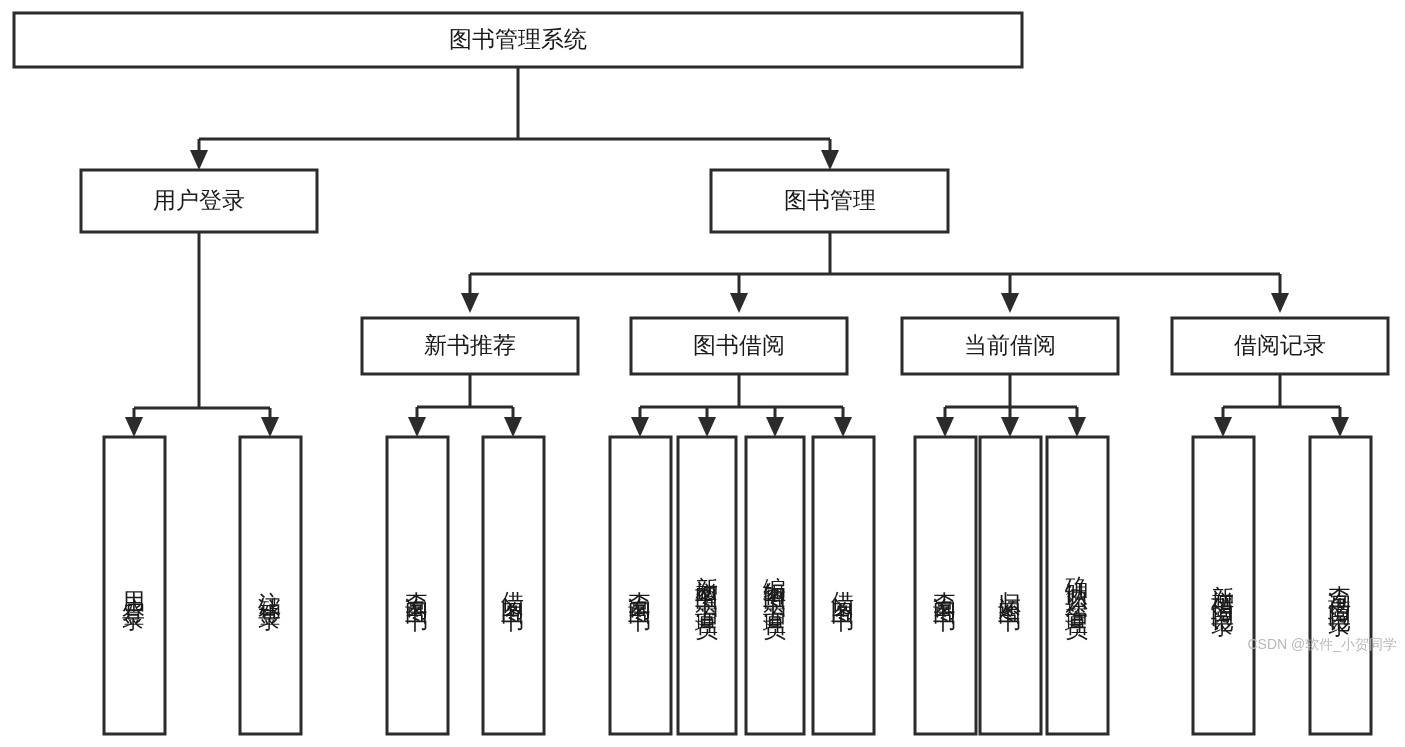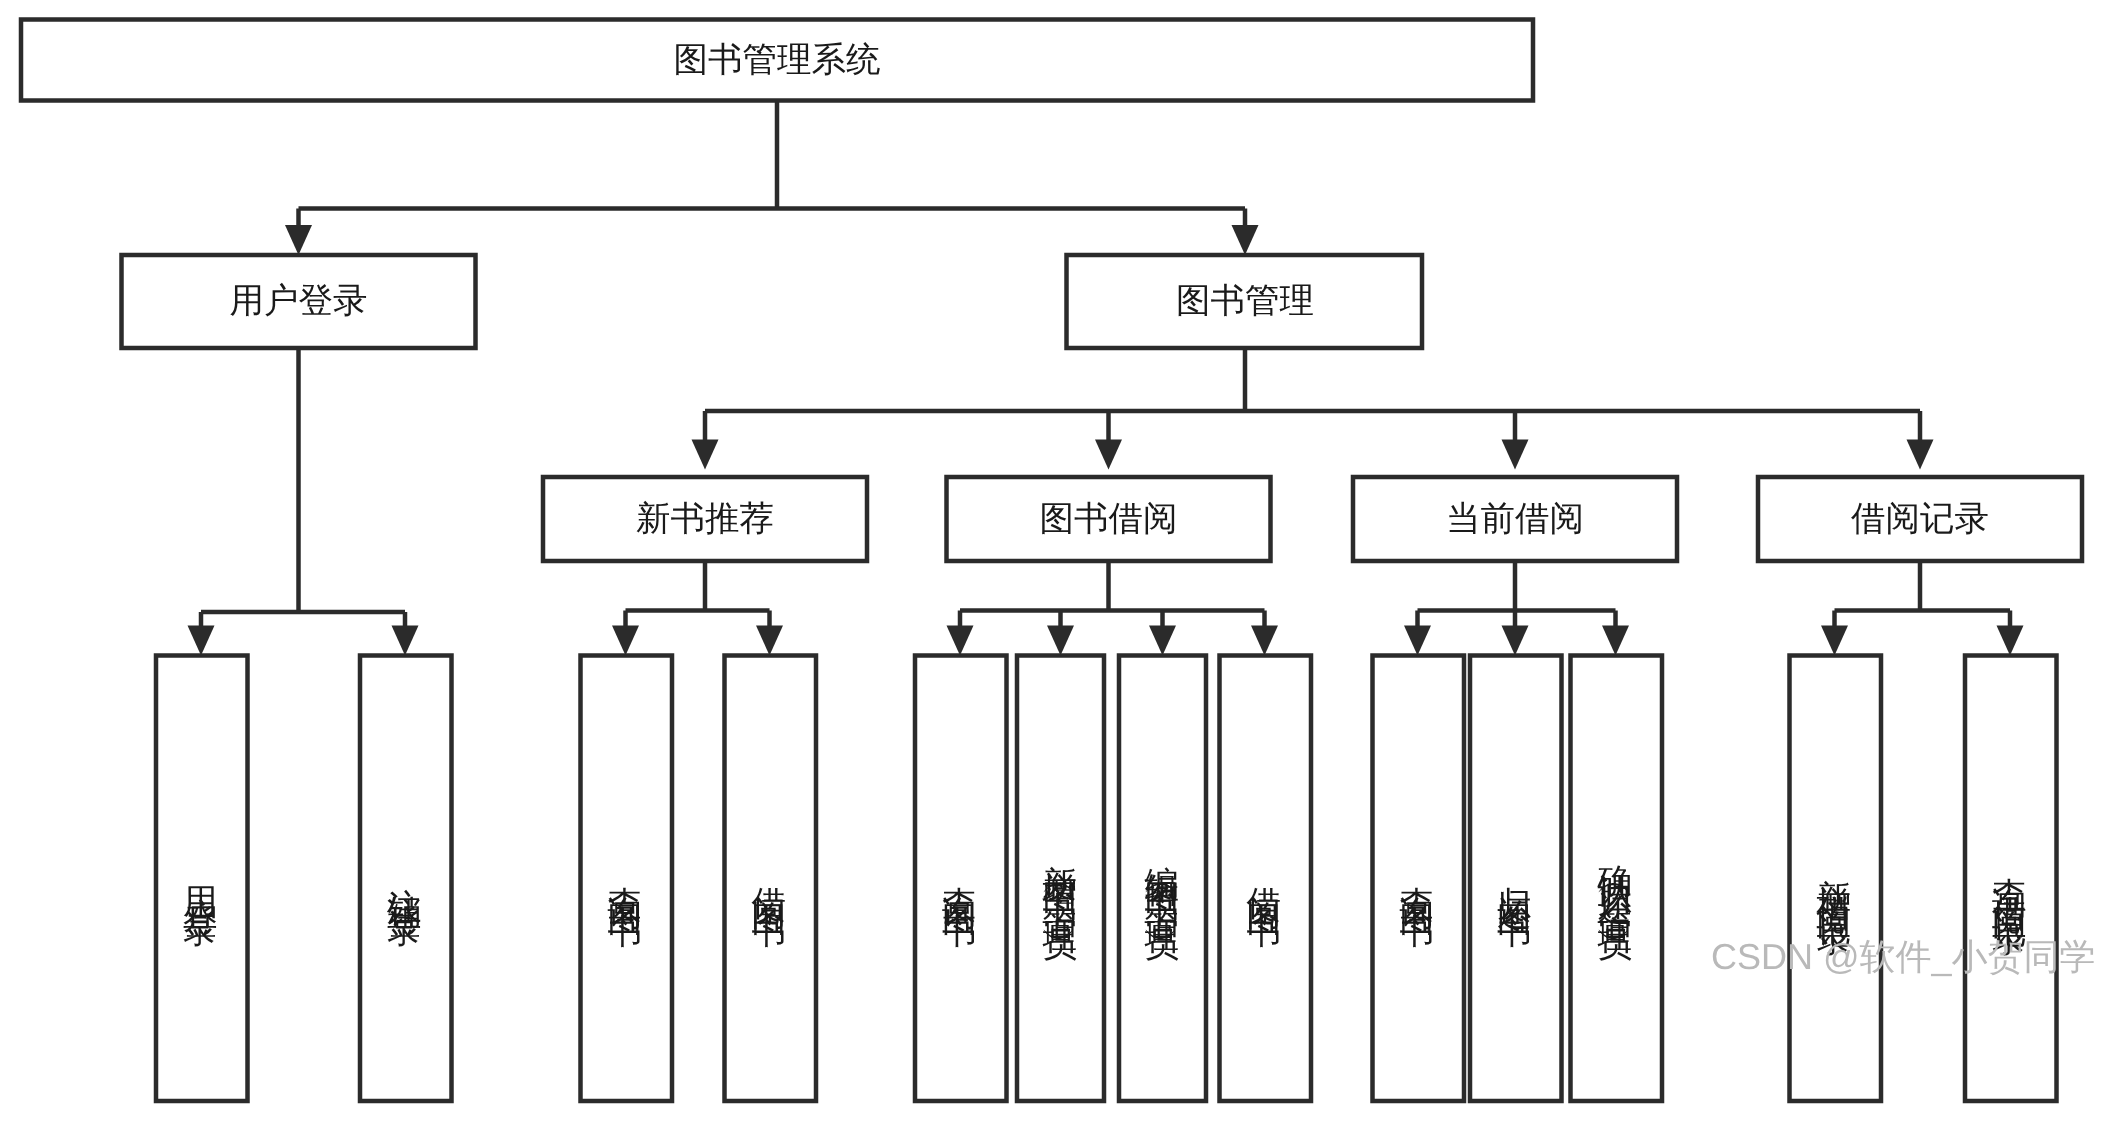--- a/index.html
+++ b/index.html
@@ -54,21 +54,21 @@
     fill: #1a1a1a;
     text-anchor: middle;
     writing-mode: vertical-rl;
     letter-spacing: 6px;
   }
   .watermark {
     position: absolute;
     right: 8px;
     bottom: 4px;
     font-family: "Liberation Sans", "DejaVu Sans", sans-serif;
-    font-size: 24px;
+    font-size: 14px;
     color: #b9b9b9;
     white-space: nowrap;
     user-select: none;
   }
 </style>
 </head>
 <body>
 
 <div id="diagram-root">
 

